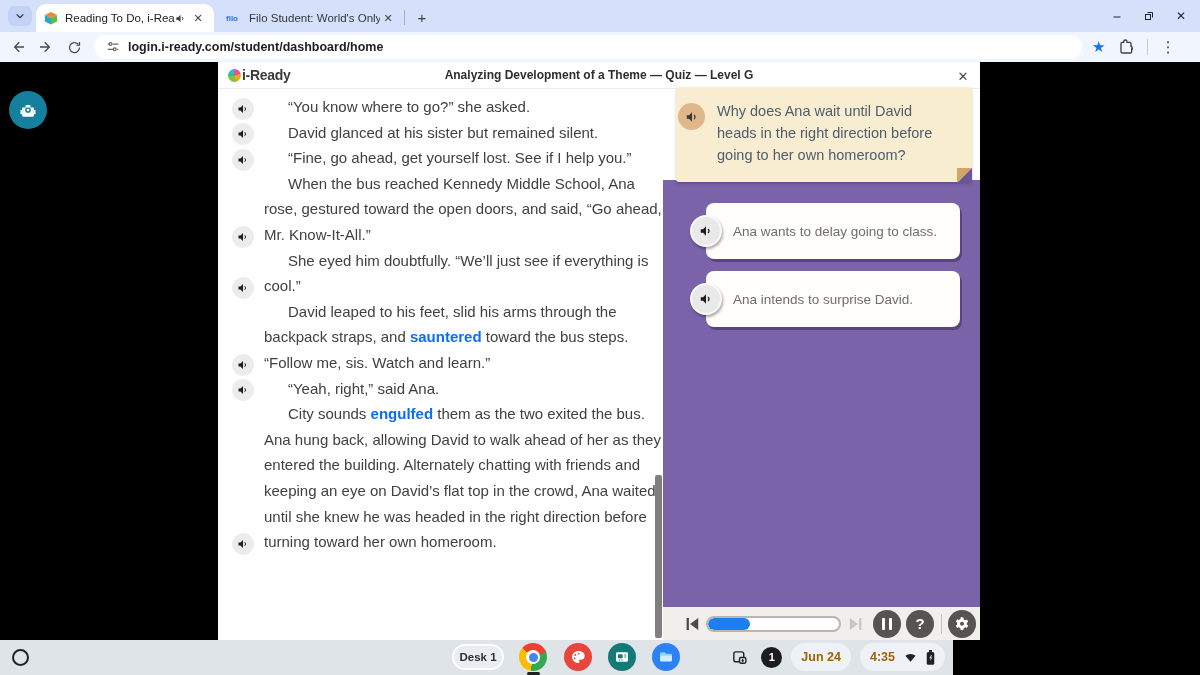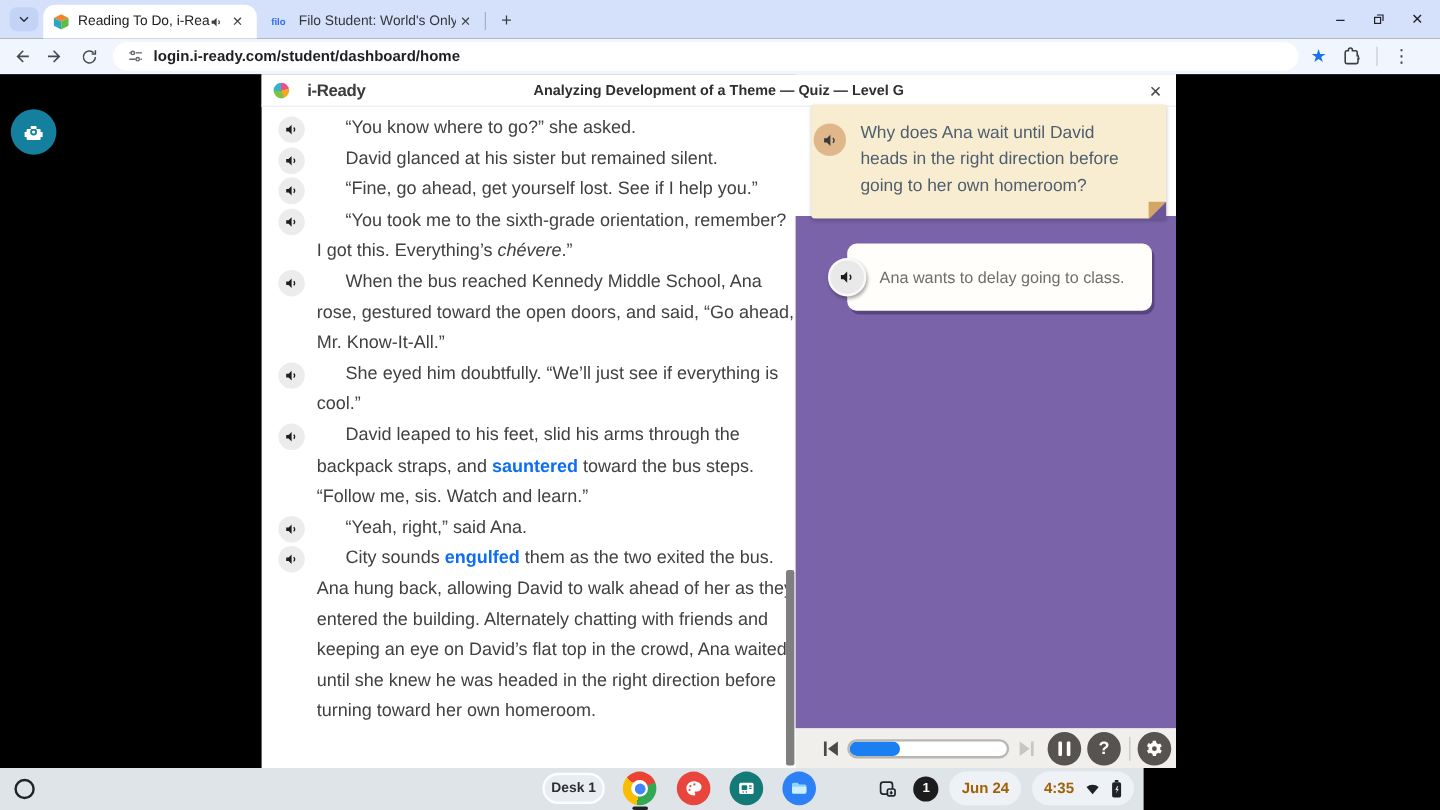--- a/index.html
+++ b/index.html
@@ -38,30 +38,30 @@
   .tb-divider { width:1px; height:16px; background:#c4cbd4; }
 
   
   .content { position:absolute; top:62px; left:0; width:1200px; height:578px; background:#000; }
   .float-badge { position:absolute; left:9px; top:29px; width:38px; height:38px; border-radius:50%;
                  background:#157f9e; display:flex; align-items:center; justify-content:center; }
 
   .quiz { position:absolute; left:218px; top:0; width:762px; height:578px; background:#fff; }
   .quiz-header { position:absolute; top:0; left:0; width:762px; height:27px; background:#fff;
                  border-bottom:1px solid #ececec; display:flex; align-items:center; z-index:3; }
-  .brand { display:flex; align-items:center; margin-left:10px; gap:15px; }
+  .brand { display:flex; align-items:center; margin-left:10px; gap:1px; }
   .brand-dot { width:13px; height:13px; border-radius:50%;
                background:conic-gradient(#e8528f 0 20%, #f5a623 0 45%, #7dc242 0 75%, #35b5c9 0 100%); }
   .brand-name { font-size:14px; font-weight:bold; color:#3b3b3b; letter-spacing:-.3px; }
   .quiz-title { position:absolute; left:0; width:762px; text-align:center; font-size:12px; font-weight:bold; color:#2e2e2e; }
   .quiz-close { position:absolute; right:8px; top:5px; width:18px; height:18px; color:#4a4a4a; font-size:13px;
                 display:flex; align-items:center; justify-content:center; }
 
   .passage { position:absolute; left:0; top:29px; width:445px; padding:3px 0 0 12px; }
-  .para { display:flex; align-items:flex-start; }
+  .para { display:flex; align-items:flex-end; }
   .spk-sm { width:22px; height:22px; border-radius:50%; background:#ececec; color:#1d1d1d;
             display:flex; align-items:center; justify-content:center; flex:none; margin:3px 10px 0 2px; }
   .ptxt { width:398px; font-size:15px; line-height:25.6px; color:#414141; text-indent:24px; }
   .ptxt .vocab { color:#0d6ef0; font-weight:bold; }
   .ptxt .italic { font-style:italic; }
   .pass-scrollbar { position:absolute; left:437px; top:413px; width:7px; height:163px; background:#7f7f7f; border-radius:2px; }
 
   .right-panel { position:absolute; left:445px; top:0; width:317px; height:578px; background:#fff; }
   .purple { position:absolute; left:0; top:118px; width:317px; height:427px; background:#7a63a8; }
   .q-card { position:absolute; left:13px; top:25px; width:296px; height:95px; background:#f8ecd1;
@@ -255,29 +255,20 @@
             </span>
             <div class="ptxt"><span>“Fine, go ahead, get yourself lost. See if I help you.”</span></div>
           </div>
           <div class="para">
             <span class="spk-sm">
               <svg width="12" height="12" viewBox="0 0 24 24">
                 <path fill="currentColor" d="M3 9v6h4l5 5V4L7 9H3z"></path>
                 <path fill="none" stroke="currentColor" stroke-width="2" d="M15.5 8.5a5 5 0 0 1 0 7"></path>
               </svg>
             </span>
-            <div class="ptxt"><span>“You took me to the sixth-grade orientation, remember? I got this. Everything’s </span><span class="italic">chévere</span><span>.”</span></div>
-          </div>
-          <div class="para">
-            <span class="spk-sm">
-              <svg width="12" height="12" viewBox="0 0 24 24">
-                <path fill="currentColor" d="M3 9v6h4l5 5V4L7 9H3z"></path>
-                <path fill="none" stroke="currentColor" stroke-width="2" d="M15.5 8.5a5 5 0 0 1 0 7"></path>
-              </svg>
-            </span>
             <div class="ptxt"><span>When the bus reached Kennedy Middle School, Ana rose, gestured toward the open doors, and said, “Go ahead, Mr. Know-It-All.”</span></div>
           </div>
           <div class="para">
             <span class="spk-sm">
               <svg width="12" height="12" viewBox="0 0 24 24">
                 <path fill="currentColor" d="M3 9v6h4l5 5V4L7 9H3z"></path>
                 <path fill="none" stroke="currentColor" stroke-width="2" d="M15.5 8.5a5 5 0 0 1 0 7"></path>
               </svg>
             </span>
             <div class="ptxt"><span>She eyed him doubtfully. “We’ll just see if everything is cool.”</span></div>
@@ -333,20 +324,29 @@
 
         <div class="answers" id="answers">
             <div class="ans-card">
               <span class="spk-a">
                 <svg width="14" height="14" viewBox="0 0 24 24">
                   <path fill="currentColor" d="M3 9v6h4l5 5V4L7 9H3z"></path>
                   <path fill="none" stroke="currentColor" stroke-width="2" d="M15.5 8.5a5 5 0 0 1 0 7"></path>
                 </svg>
               </span>
               <span class="ans-text">Ana wants to delay going to class.</span>
+            </div>
+            <div class="ans-card">
+              <span class="spk-a">
+                <svg width="14" height="14" viewBox="0 0 24 24">
+                  <path fill="currentColor" d="M3 9v6h4l5 5V4L7 9H3z"></path>
+                  <path fill="none" stroke="currentColor" stroke-width="2" d="M15.5 8.5a5 5 0 0 1 0 7"></path>
+                </svg>
+              </span>
+              <span class="ans-text">Ana intends to surprise David.</span>
             </div>
           </div>
 
         <div class="player">
           <span class="pl-btn skip-back">
             <svg width="18" height="18" viewBox="0 0 24 24">
                 <path d="M5 4v16" stroke="currentColor" stroke-width="3"></path>
                 <polygon points="19,4 8,12 19,20" fill="currentColor"></polygon>
               </svg>
           </span>

